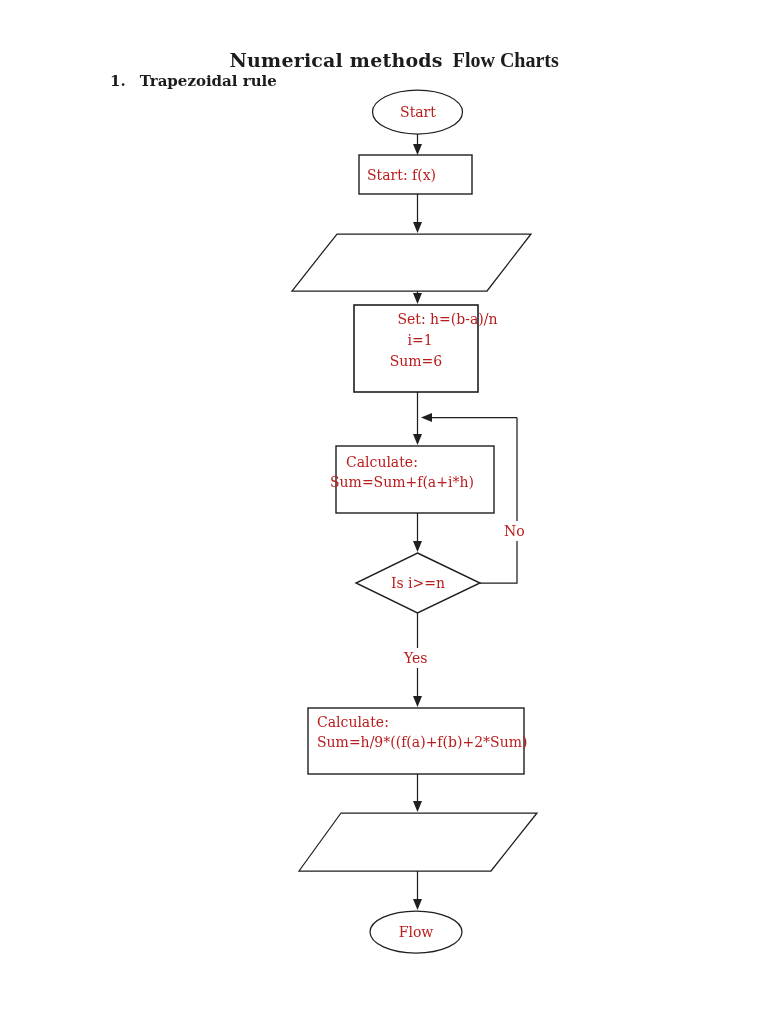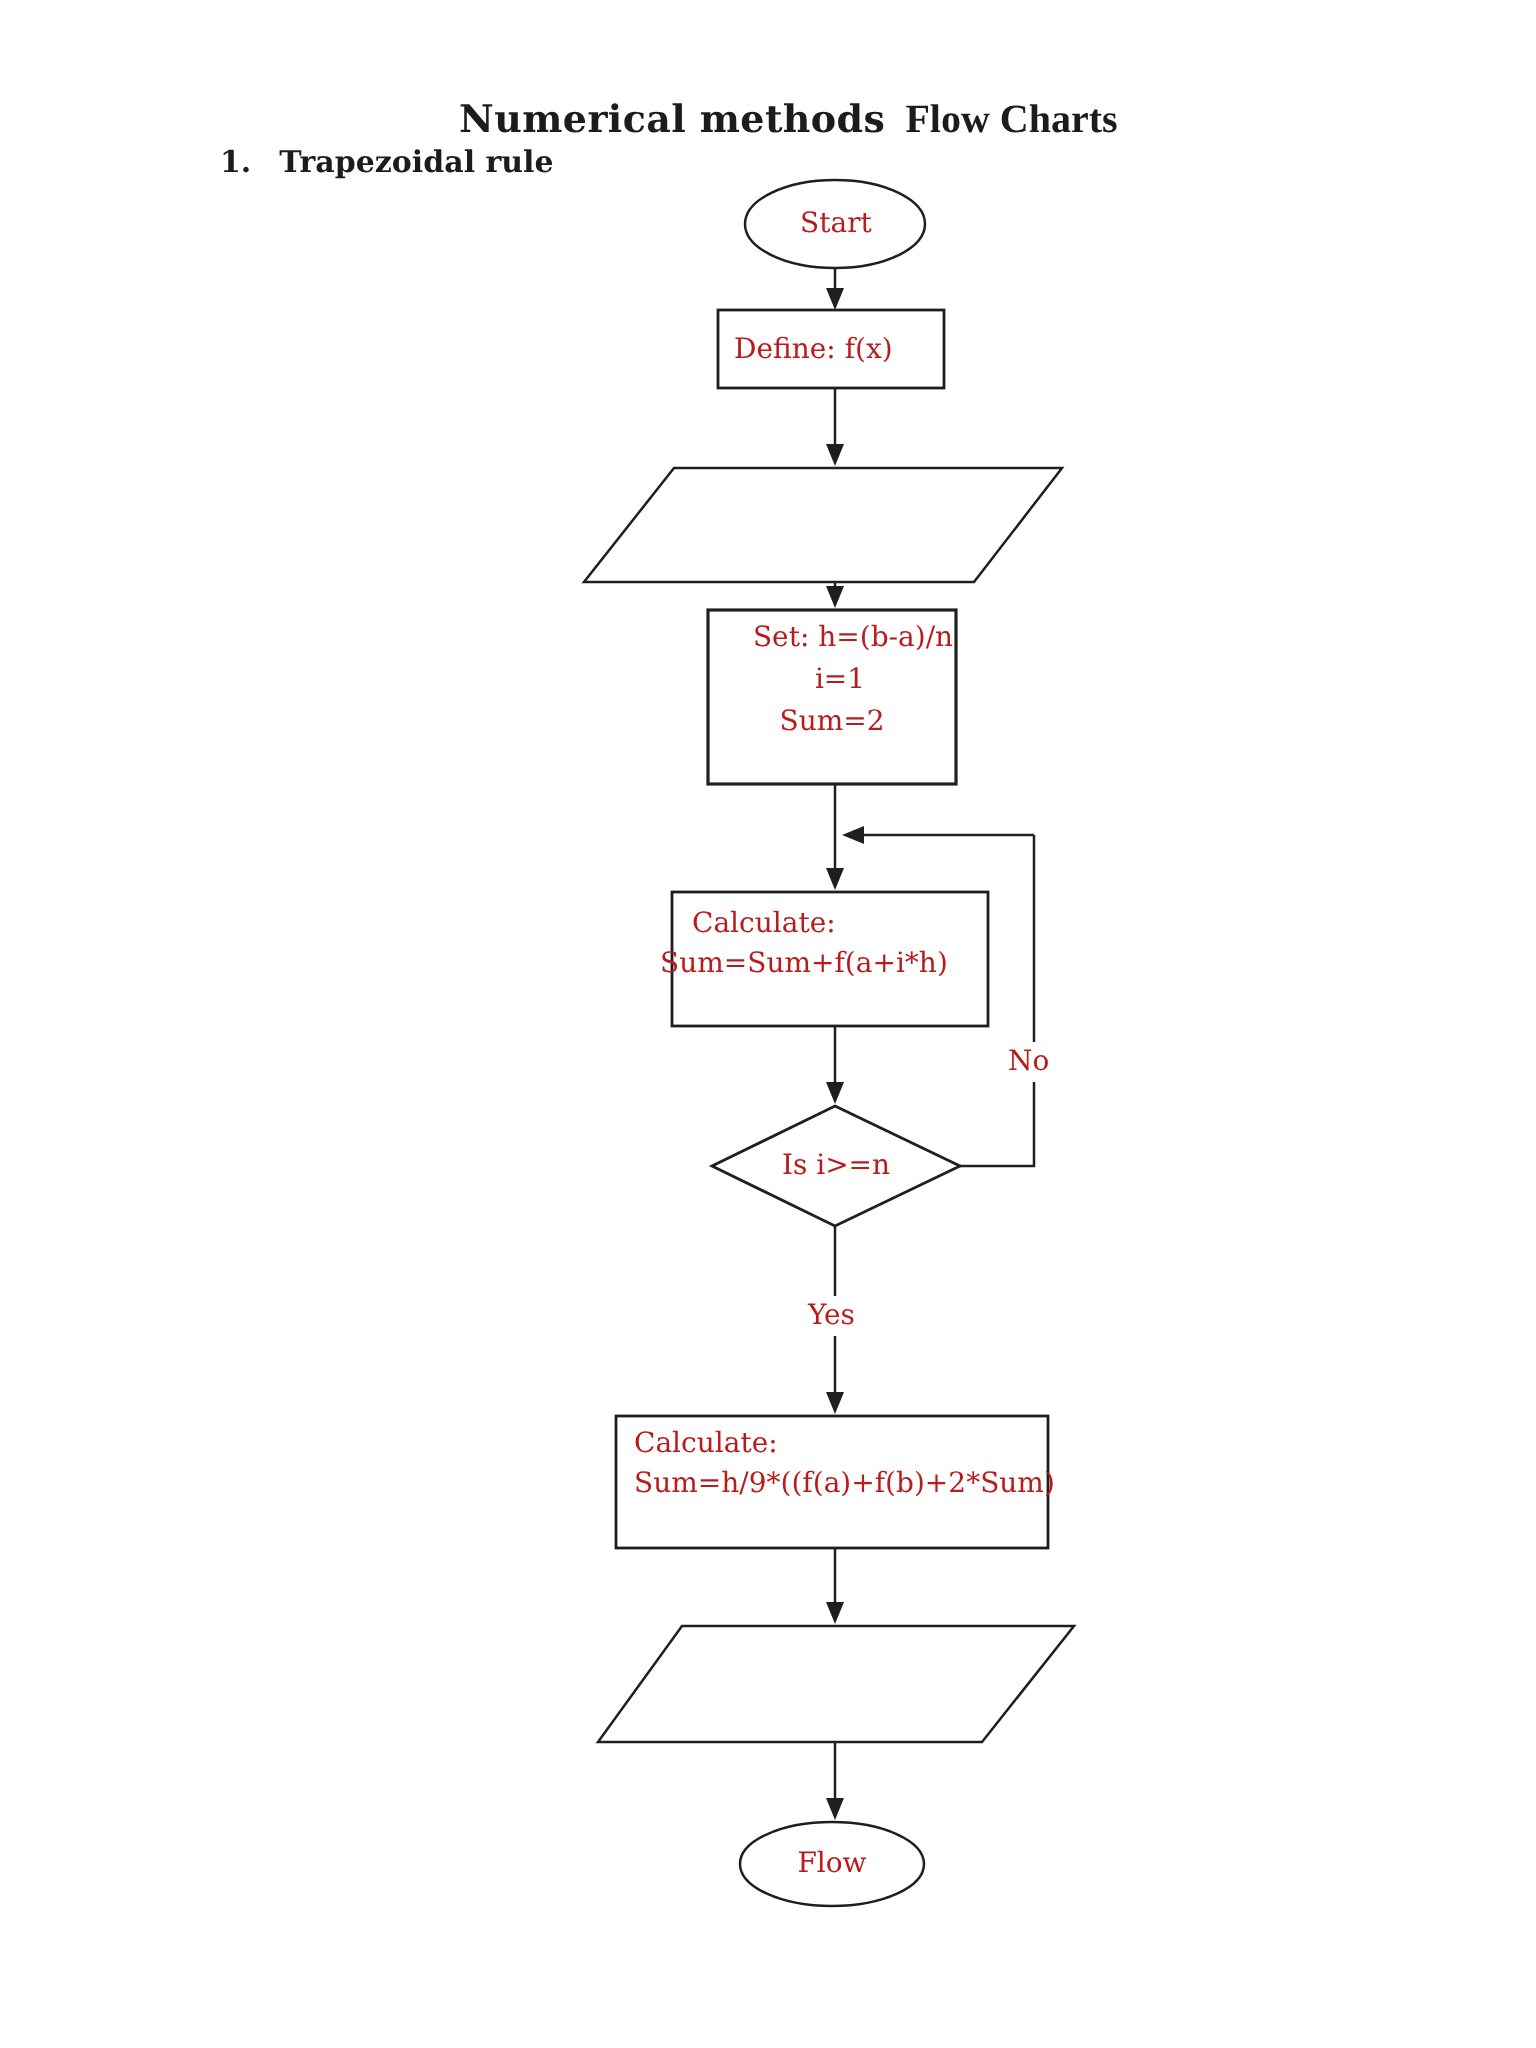--- a/index.html
+++ b/index.html
@@ -128,25 +128,25 @@
     <polygon class="thin-stroke" points="341,813 537,813 491,871 299,871"></polygon>
 
     <line class="thin-stroke" x1="417.5" y1="871" x2="417.5" y2="907"></line>
     <polygon class="arrowhead" points="417.5,910 413,899 422,899"></polygon>
 
     <ellipse class="thin-stroke" cx="416" cy="932" rx="46" ry="21"></ellipse>
   </svg>
 
   <div class="lbl center" style="left:373px; top:102px; width:90px;">Start</div>
 
-  <div class="lbl" style="left:367px; top:165px;">Define: f(x)</div>
+  <div class="lbl" style="left:367px; top:165px;">Start: f(x)</div>
 
-  <div class="lbl center" style="left:354px; top:309px; width:145px;">Set: h=(b-a)/n</div>
+  <div class="lbl center" style="left:354px; top:309px; width:145px;padding-left:21px;">Set: h=(b-a)/n</div>
   <div class="lbl center" style="left:354px; top:330px; width:132px;">i=1</div>
-  <div class="lbl center" style="left:354px; top:351px; width:124px;">Sum=2</div>
+  <div class="lbl center" style="left:354px; top:351px; width:124px;">Sum=6</div>
 
   <div class="lbl" style="left:346px; top:452px;">Calculate:</div>
   <div class="lbl" style="left:330px; top:472px;">Sum=Sum+f(a+i*h)</div>
 
   <div class="lbl center" style="left:368px; top:573px; width:100px;text-align:center;">Is i&gt;=n</div>
 
   <div class="lbl onblank" style="left:501px; top:521px;">No</div>
 
   <div class="lbl onblank" style="left:401px; top:648px;">Yes</div>
 

